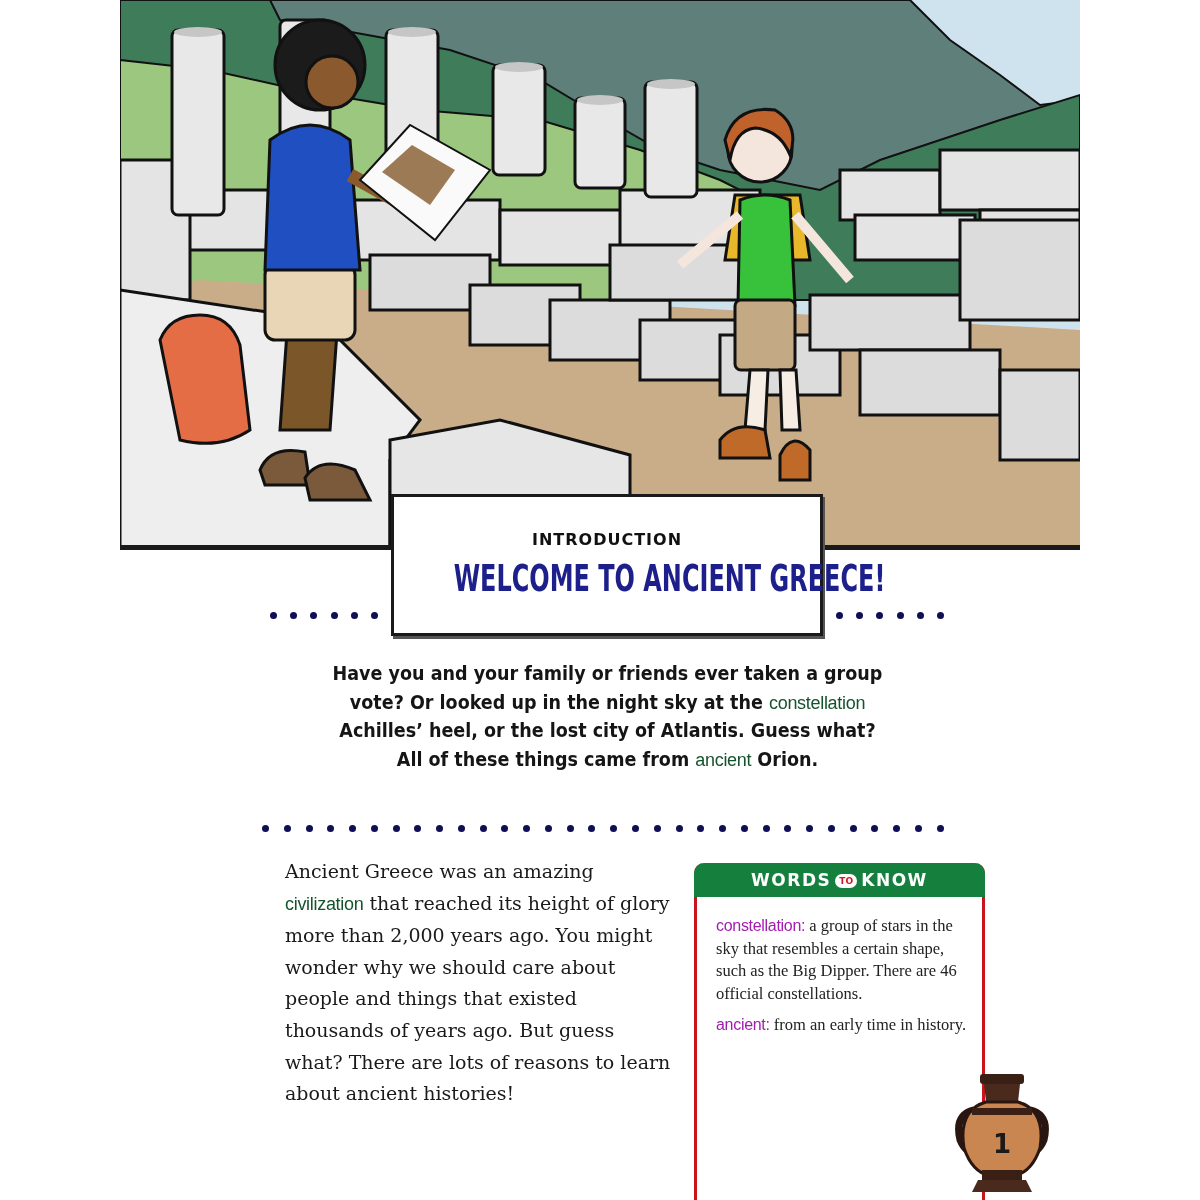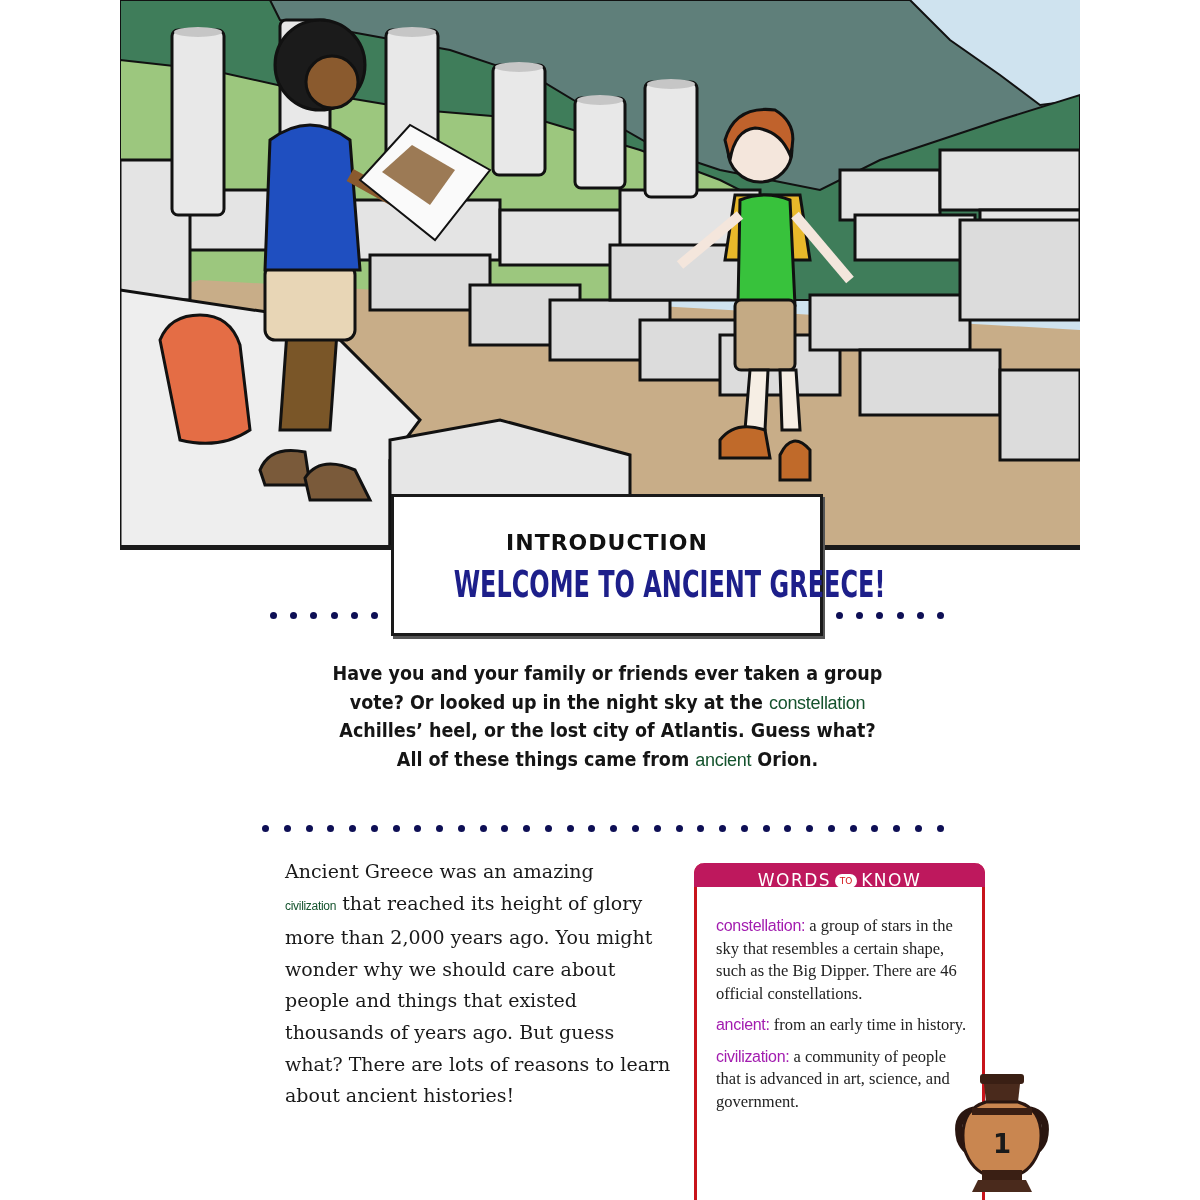--- a/index.html
+++ b/index.html
@@ -2,34 +2,34 @@
 <html><head>
 <meta charset="utf-8">
 <style>
   html, body { margin: 0; padding: 0; }
   body { width: 1200px; height: 1200px; background: #ffffff; position: relative; overflow: hidden; font-family: "DejaVu Sans", sans-serif; }
   .illus { position: absolute; left: 120px; top: 0; width: 960px; height: 550px; overflow: hidden; }
   .illus svg { display: block; }
   .bottom-rule { position: absolute; left: 120px; top: 545px; width: 960px; height: 5px; background: #1a1a1a; }
 
   .title-box { position: absolute; left: 391px; top: 494px; width: 432px; height: 142px; background: #fff; border: 3px solid #1a1a1a; box-sizing: border-box; box-shadow: 2px 3px 0 #555; text-align: center; }
-  .title-box .kicker { margin-top: 33px; font-family: "DejaVu Sans", sans-serif; font-weight: bold; font-size: 22px; letter-spacing: 1px; color: #111; }
+  .title-box .kicker { margin-top: 33px; font-family: "DejaVu Sans", sans-serif; font-weight: bold; font-size: 16px; letter-spacing: 1px; color: #111; }
   .title-box .headline { margin-top: 8px; font-family: "DejaVu Sans Condensed", "DejaVu Sans", sans-serif; font-weight: bold; font-size: 37px; color: #1d1f8a; transform: scaleX(0.72); transform-origin: center; letter-spacing: 0px; white-space: nowrap; }
 
   .dots { position: absolute; height: 8px; display: flex; justify-content: space-between; align-items: center; }
   .dot { width: 7px; height: 7px; border-radius: 50%; background: #0e0f55; }
 
   .intro { position: absolute; left: 300px; top: 660px; width: 615px; text-align: center; font-family: "DejaVu Sans Condensed", "DejaVu Sans", sans-serif; font-weight: bold; font-size: 19.5px; line-height: 28.5px; color: #151515; }
   .vocab-inline { color: #14532d; font-weight: normal; font-family: "Liberation Sans", sans-serif; font-size: 18px; letter-spacing: -0.3px; }
 
   .body-text { position: absolute; left: 285px; top: 856px; width: 390px; font-family: "DejaVu Serif", serif; font-size: 19px; line-height: 31.6px; color: #1a1a1a; }
-  .body-text .vocab-inline { font-size: 12px; margin-top: 42px; }
+  .body-text .vocab-inline { font-size: 18px; margin-top: 42px; }
 
   .wtk { position: absolute; left: 694px; top: 863px; width: 291px; height: 360px; border: 3px solid #c8141b; border-top: none; border-radius: 10px 10px 0 0; box-sizing: border-box; }
-  .wtk-header { position: absolute; left: -3px; top: 0; width: 291px; height: 24px; background: #be185d; border-radius: 10px 10px 0 0; color: #fff; text-align: center; font-family: "DejaVu Sans", sans-serif; font-weight: normal; font-size: 17px; line-height: 34px; letter-spacing: 1.5px; }
+  .wtk-header { position: absolute; left: -3px; top: 0; width: 291px; height: 34px; background: #15803d; border-radius: 10px 10px 0 0; color: #fff; text-align: center; font-family: "DejaVu Sans", sans-serif; font-weight: bold; font-size: 17px; line-height: 34px; letter-spacing: 1.5px; }
   .wtk-header .to { display: inline-block; width: 22px; height: 14px; border-radius: 7px; background: #fff; color: #d4161b; font-size: 9px; line-height: 14px; letter-spacing: 0; vertical-align: 2px; margin: 0 4px; }
   .wtk-body { position: absolute; left: 19px; top: 52px; width: 252px; font-family: "Liberation Serif", serif; font-size: 16.5px; line-height: 22.5px; color: #222; }
   .wtk-entry { margin-bottom: 9px; }
   .wtk-term { color: #a21caf; font-family: "Liberation Sans", sans-serif; font-size: 16px; letter-spacing: -0.3px; }
 
   .vase { position: absolute; left: 952px; top: 1070px; width: 100px; height: 130px; }
 </style>
 </head>
 <body>
 
@@ -196,23 +196,20 @@
   <div class="wtk-header">
     <span>WORDS</span><span class="to">TO</span><span>KNOW</span>
   </div>
   <div class="wtk-body">
     <div class="wtk-entry">
       <span class="wtk-term">constellation:</span><span> a group of stars in the sky that resembles a certain shape, such as the Big Dipper. There are 46 official constellations.</span>
     </div>
     <div class="wtk-entry">
       <span class="wtk-term">ancient:</span><span> from an early time in history.</span>
     </div>
-    <div class="wtk-entry" style="width:235px;">
-      <span class="wtk-term">civilization:</span><span> a community of people that is advanced in art, science, and government.</span>
-    </div>
   </div>
 </div>
 
 <div class="vase">
   <svg width="100" height="130" viewBox="0 0 100 130">
     <path d="M22 40 Q2 45 8 70 Q14 85 24 80" fill="none" stroke="#2a1610" stroke-width="7"></path>
     <path d="M78 40 Q98 45 92 70 Q86 85 76 80" fill="none" stroke="#2a1610" stroke-width="7"></path>
     <rect x="28" y="4" width="44" height="10" rx="3" fill="#3a1f14"></rect>
     <path d="M32 14 L68 14 L66 32 L34 32 Z" fill="#4a2a1c"></path>
     <path d="M34 32 Q6 40 12 78 Q20 102 38 106 L62 106 Q80 102 88 78 Q94 40 66 32 Z" fill="#c98650" stroke="#2a1610" stroke-width="3"></path>

